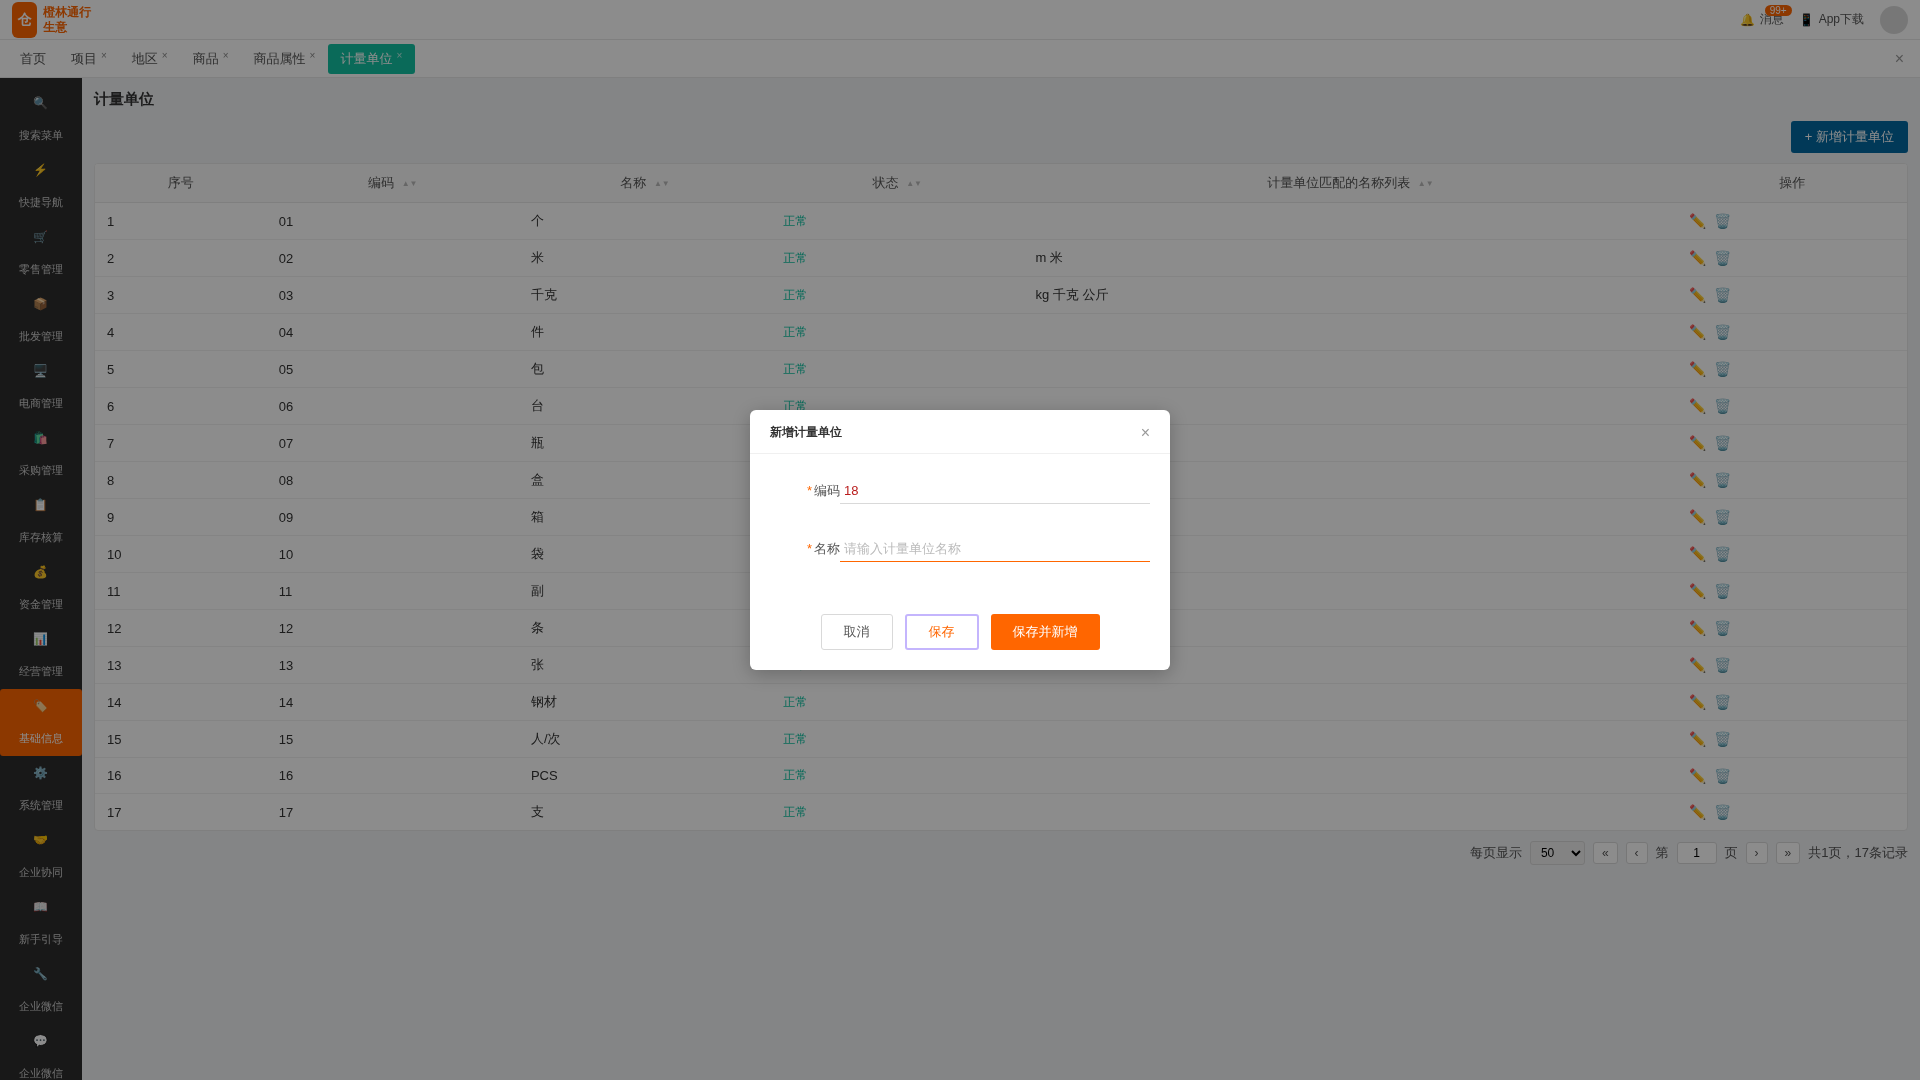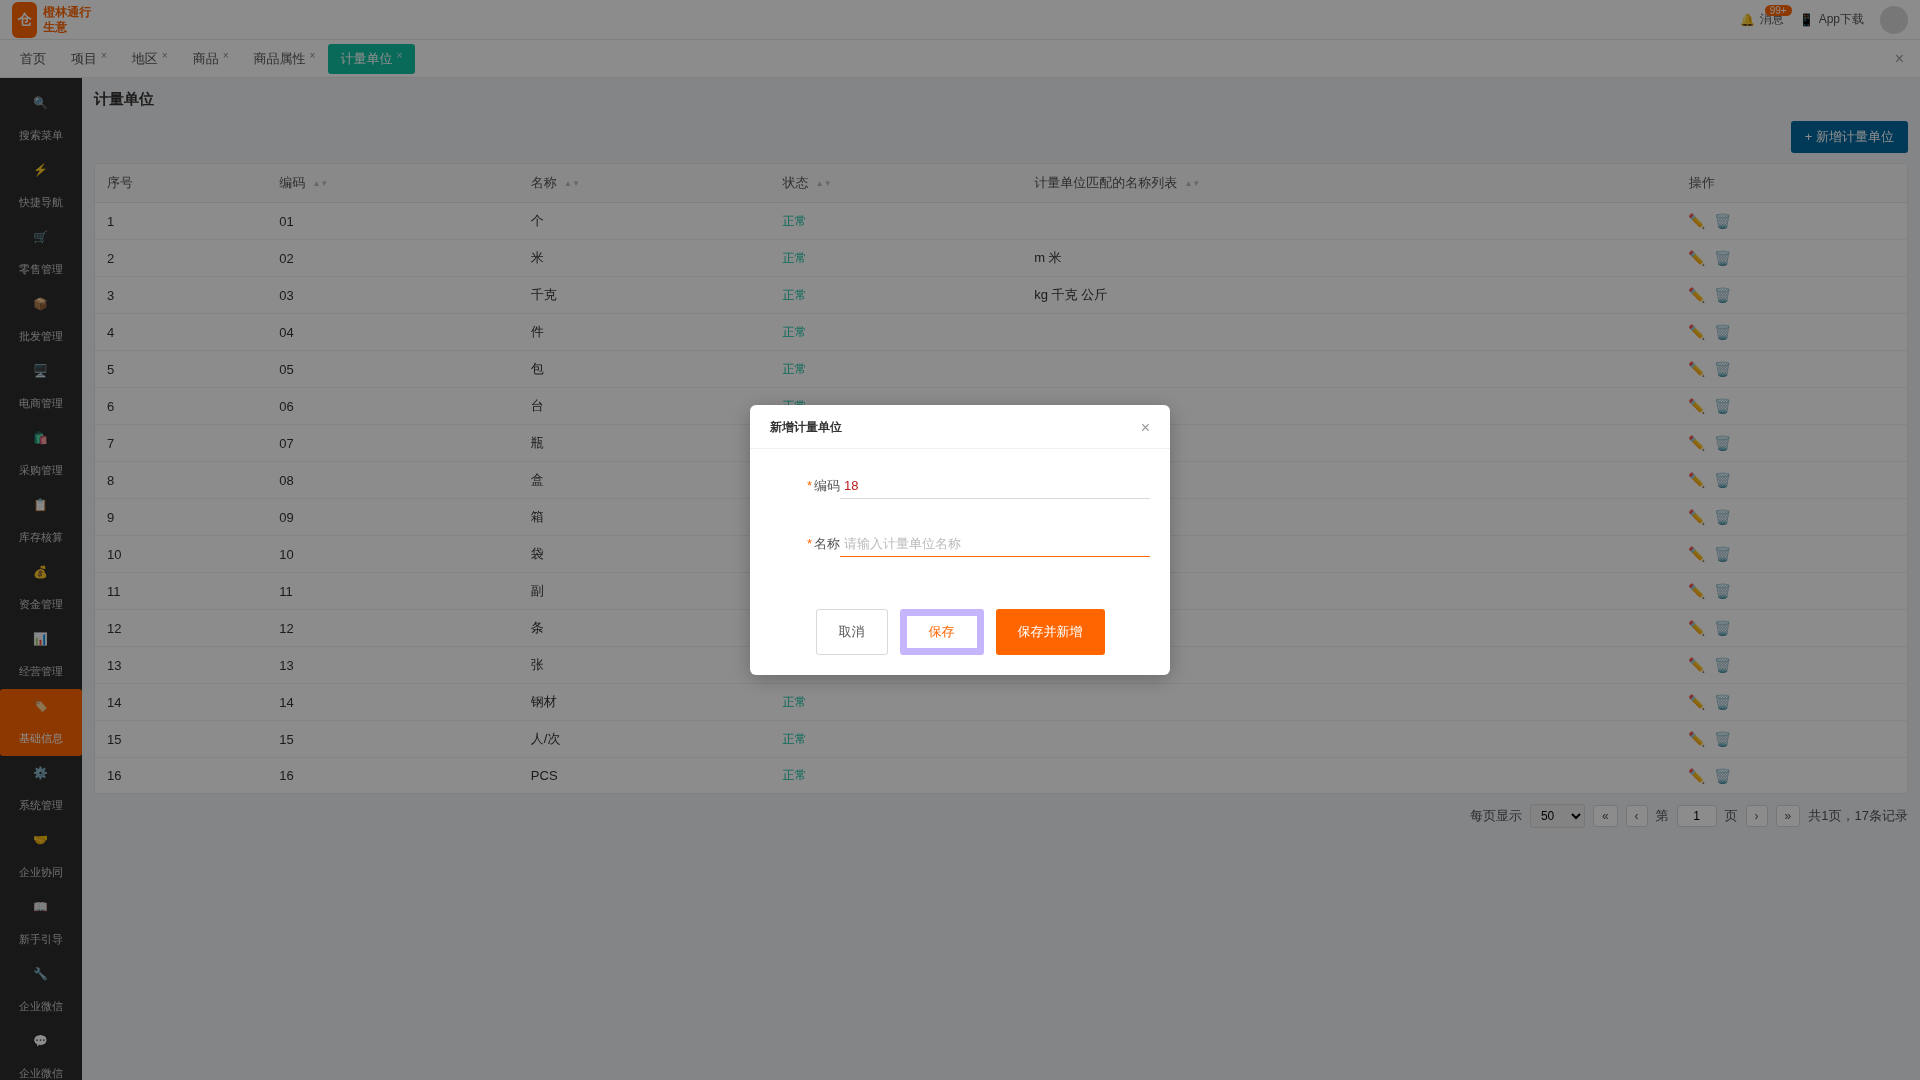--- a/index.html
+++ b/index.html
@@ -33,21 +33,21 @@
 
     
     .content { flex: 1; display: flex; flex-direction: column; padding: 12px; overflow: hidden; }
     .page-title { font-size: 15px; font-weight: bold; margin-bottom: 12px; color: #333; }
     .toolbar { display: flex; justify-content: flex-end; margin-bottom: 10px; }
     .btn-primary { background: #0369a1; color: #fff; border: none; border-radius: 3px; padding: 7px 14px; font-size: 13px; cursor: pointer; }
 
     
     .table-wrapper { background: #fff; border: 1px solid #e8e8e8; border-radius: 4px; overflow: auto; }
     table { width: 100%; border-collapse: collapse; }
-    thead th { background: #fafafa; padding: 10px 12px; text-align: left; font-weight: normal; color: #555; border-bottom: 1px solid #e8e8e8; font-size: 13px; white-space: nowrap; font-family: Liberation Serif, serif; }
+    thead th { background: #fafafa; padding: 10px 12px; text-align: center; font-weight: normal; color: #555; border-bottom: 1px solid #e8e8e8; font-size: 13px; white-space: nowrap; }
     thead th .sort-icons { display: inline-flex; flex-direction: column; margin-left: 4px; line-height: 1; font-size: 8px; color: #bbb; vertical-align: middle; }
     tbody td { padding: 9px 12px; border-bottom: 1px solid #f0f0f0; font-size: 13px; color: #333; }
     tbody tr:last-child td { border-bottom: none; }
     .status-normal { color: #13c2a3; font-size: 12px; }
     .action-icons { display: flex; gap: 8px; }
     .action-icon { color: #aaa; cursor: pointer; font-size: 14px; }
 
     
     .pagination { display: flex; align-items: center; justify-content: flex-end; padding: 10px 0; gap: 8px; font-size: 13px; color: #555; }
     .pagination select { padding: 3px 6px; border: 1px solid #d9d9d9; border-radius: 3px; font-size: 12px; }
@@ -62,21 +62,21 @@
     .modal-close { cursor: pointer; color: #999; font-size: 16px; line-height: 1; }
     .modal-body { padding: 24px 20px 20px; }
     .form-row { display: flex; align-items: center; margin-bottom: 32px; }
     .form-label { width: 70px; text-align: right; font-size: 13px; color: #555; flex-shrink: 0; }
     .form-label .required { color: #f60; margin-right: 2px; }
     .form-input { flex: 1; border: none; border-bottom: 1px solid #d9d9d9; padding: 5px 4px; font-size: 13px; outline: none; color: #b91c1c; }
     .form-input.active-field { border-bottom-color: #f60; }
     .form-input::placeholder { color: #bbb; }
     .modal-footer { display: flex; justify-content: center; gap: 12px; padding: 0 20px 20px; }
     .btn-cancel { border: 1px solid #d9d9d9; background: #fff; color: #555; border-radius: 3px; padding: 7px 22px; font-size: 13px; cursor: pointer; }
-    .btn-save { background: #fff; border: 7px solid #c4b5fd; color: #f60; border-radius: 3px; padding: 7px 22px; font-size: 13px; cursor: pointer; }
+    .btn-save { background: #fff; border: 2px solid #c4b5fd; color: #f60; border-radius: 3px; padding: 7px 22px; font-size: 13px; cursor: pointer; }
     .btn-save-new { background: #f60; border: none; color: #fff; border-radius: 3px; padding: 7px 22px; font-size: 13px; cursor: pointer; }
   </style>
 </head>
 <body>
 
 <div class="top-header">
   <div class="logo-area">
     <div class="logo-icon">仓</div>
     <div class="logo-text">橙林通行生意</div>
   </div>
@@ -423,20 +423,33 @@
       <td>PCS</td>
       <td><span class="status-normal">正常</span></td>
       <td></td>
       <td>
         <div class="action-icons">
           <span class="action-icon">✏️</span>
           <span class="action-icon">🗑️</span>
         </div>
       </td>
     </tr>
+            <tr>
+      <td>17</td>
+      <td>17</td>
+      <td>支</td>
+      <td><span class="status-normal">正常</span></td>
+      <td></td>
+      <td>
+        <div class="action-icons">
+          <span class="action-icon">✏️</span>
+          <span class="action-icon">🗑️</span>
+        </div>
+      </td>
+    </tr>
           </tbody>
       </table>
     </div>
 
     <div class="pagination">
       <span>每页显示</span>
       <select>
         <option>50</option>
         <option>10</option>
         <option>20</option>

